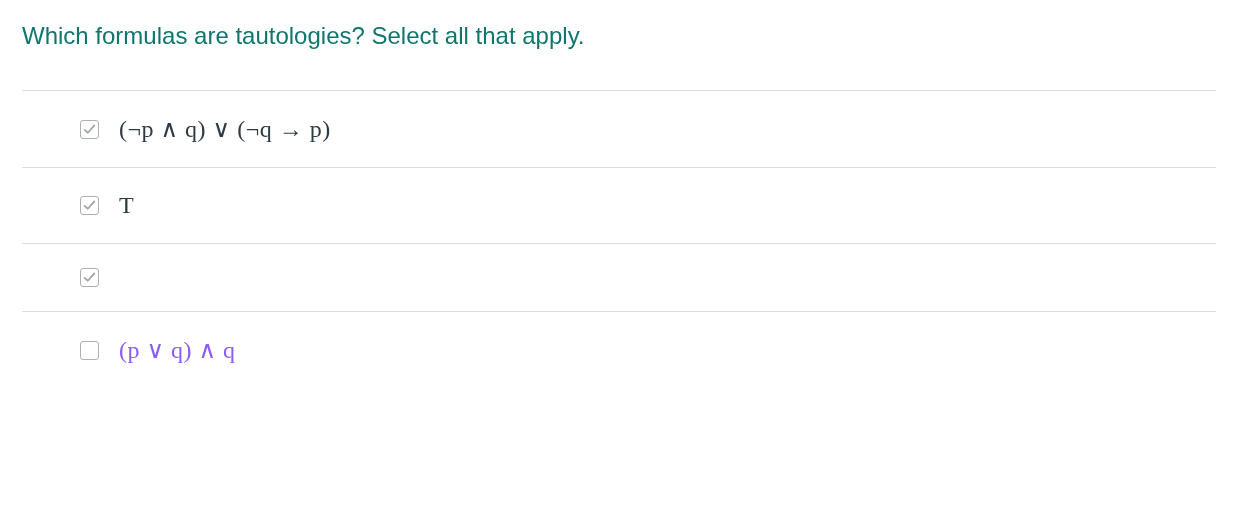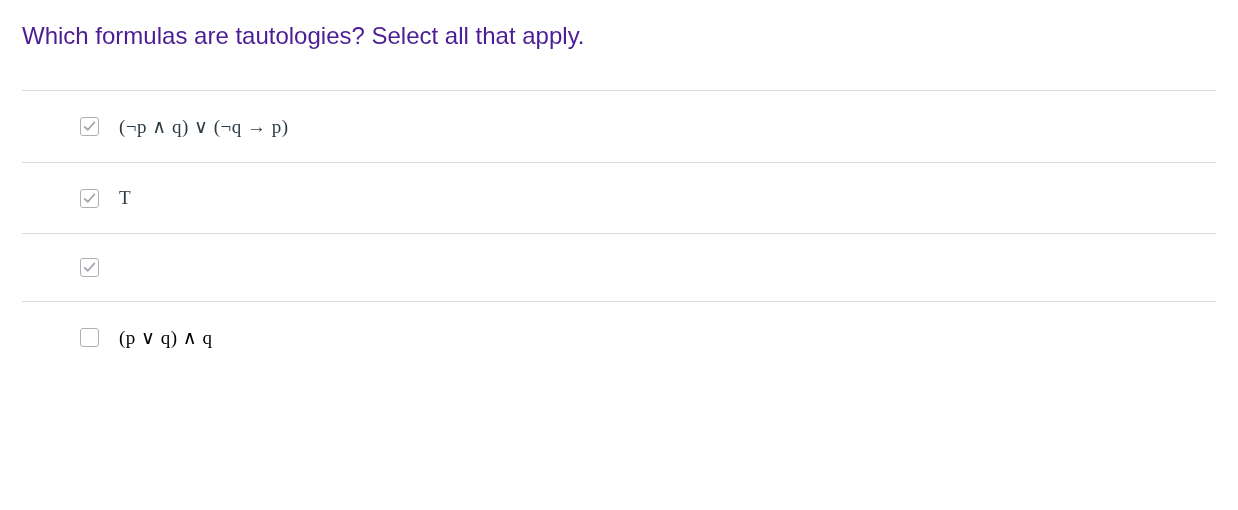--- a/index.html
+++ b/index.html
@@ -10,21 +10,21 @@
     body {
       font-family: -apple-system, BlinkMacSystemFont, "Segoe UI", "Helvetica Neue", Arial, sans-serif;
       width: 1238px;
       background: #ffffff;
       color: #2d3b45;
       padding: 20px 22px;
     }
     .question-text {
       font-size: 24px;
       font-weight: 400;
-      color: #4c1d95;
+      color: #0f766e;
       margin-bottom: 38px;
       line-height: 1.35;
     }
     .options {
       border-top: 1px solid #dcdcdc;
     }
     .option-row {
       display: flex;
       align-items: center;
       border-bottom: 1px solid #dcdcdc;
@@ -46,27 +46,27 @@
       background: #ffffff;
     }
     .checkbox.checked {
       background: #ffffff;
     }
     .checkbox svg {
       width: 13px;
       height: 13px;
     }
     .option-label {
-      font-size: 19px;
+      font-size: 24px;
       color: #2d3b45;
       font-family: "Times New Roman", Georgia, serif;
       letter-spacing: 0.5px;
     }
     .option-row.dim .option-label {
-      color: #000000;
+      color: #8b5cf6;
     }
   </style>
 </head>
 <body>
 
 <div class="question-text">Which formulas are tautologies? Select all that apply.</div>
 
 <div class="options">
 
   <div class="option-row">

